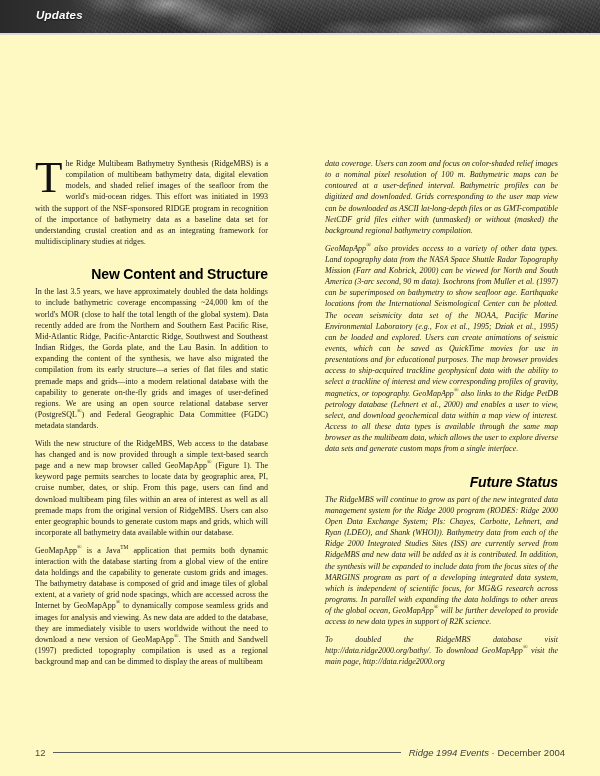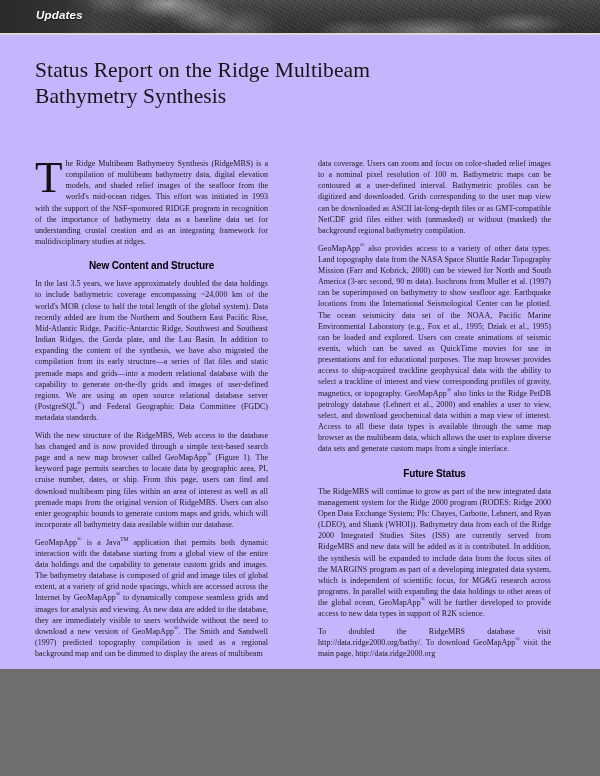--- a/index.html
+++ b/index.html
@@ -3,22 +3,22 @@
 <meta charset="utf-8">
 <style>
   html, body {
     margin: 0;
     padding: 0;
     background: #6e6e6e;
   }
   #page {
     position: relative;
     width: 600px;
-    height: 669px;
-    background: #c4b5fd;
+    height: 776px;
+    background: #fef9c3;
     overflow: hidden;
     font-family: "Liberation Serif", serif;
   }
 
   
   #banner {
     position: absolute;
     left: 0; top: 0;
     width: 600px;
     height: 33px;
@@ -98,37 +98,37 @@
     top: 158px;
     width: 233px;
     font-family: "Liberation Serif", serif;
     font-size: 8.05px;
     line-height: 11.15px;
     color: #1c1c1c;
     text-align: justify;
     text-justify: inter-word;
   }
   #col-left  { left: 35px; }
-  #col-right { left: 318px; }
+  #col-right { left: 325px; font-style: italic; }
 
   .para {
     margin: 0 0 0 0;
     text-align: justify;
   }
   .para + .para { margin-top: 6.5px; }
 
   .head {
     font-family: "Liberation Sans", sans-serif;
     font-weight: bold;
-    font-size: 10px;
+    font-size: 14px;
     line-height: 14px;
     color: #000;
-    margin: 12px 0 5px 0;
+    margin: 20px 0 5px 0;
     letter-spacing: -0.15px;
-    text-align: center;
+    text-align: right;
   }
 
   
   .dropcap-para {
     position: relative;
   }
   .dropcap {
     float: left;
     font-family: "Liberation Serif", serif;
     font-size: 45px;
@@ -186,21 +186,20 @@
 
 <div id="page">
 
   <div id="banner">
     <div class="grain"></div>
     <div class="dark-left"></div>
     <div id="banner-label">Updates</div>
   </div>
   <div id="banner-underline"></div>
 
-  <div id="title">Status Report on the Ridge Multibeam Bathymetry Synthesis</div>
 
 
   <div class="col" id="col-left">
 
     <p class="para dropcap-para">
       <span class="dropcap">T</span><span>he Ridge Multibeam Bathymetry Synthesis (RidgeMBS) is a compilation of multibeam bathymetry data, digital elevation models, and shaded relief images of the seafloor from the world's mid-ocean ridges. This effort was initiated in 1993 with the support of the NSF-sponsored RIDGE program in recognition of the importance of bathymetry data as a baseline data set for understanding crustal creation and as an integrating framework for multidisciplinary studies at ridges.</span>
     </p>
 
     <div class="head">New Content and Structure</div>
 

